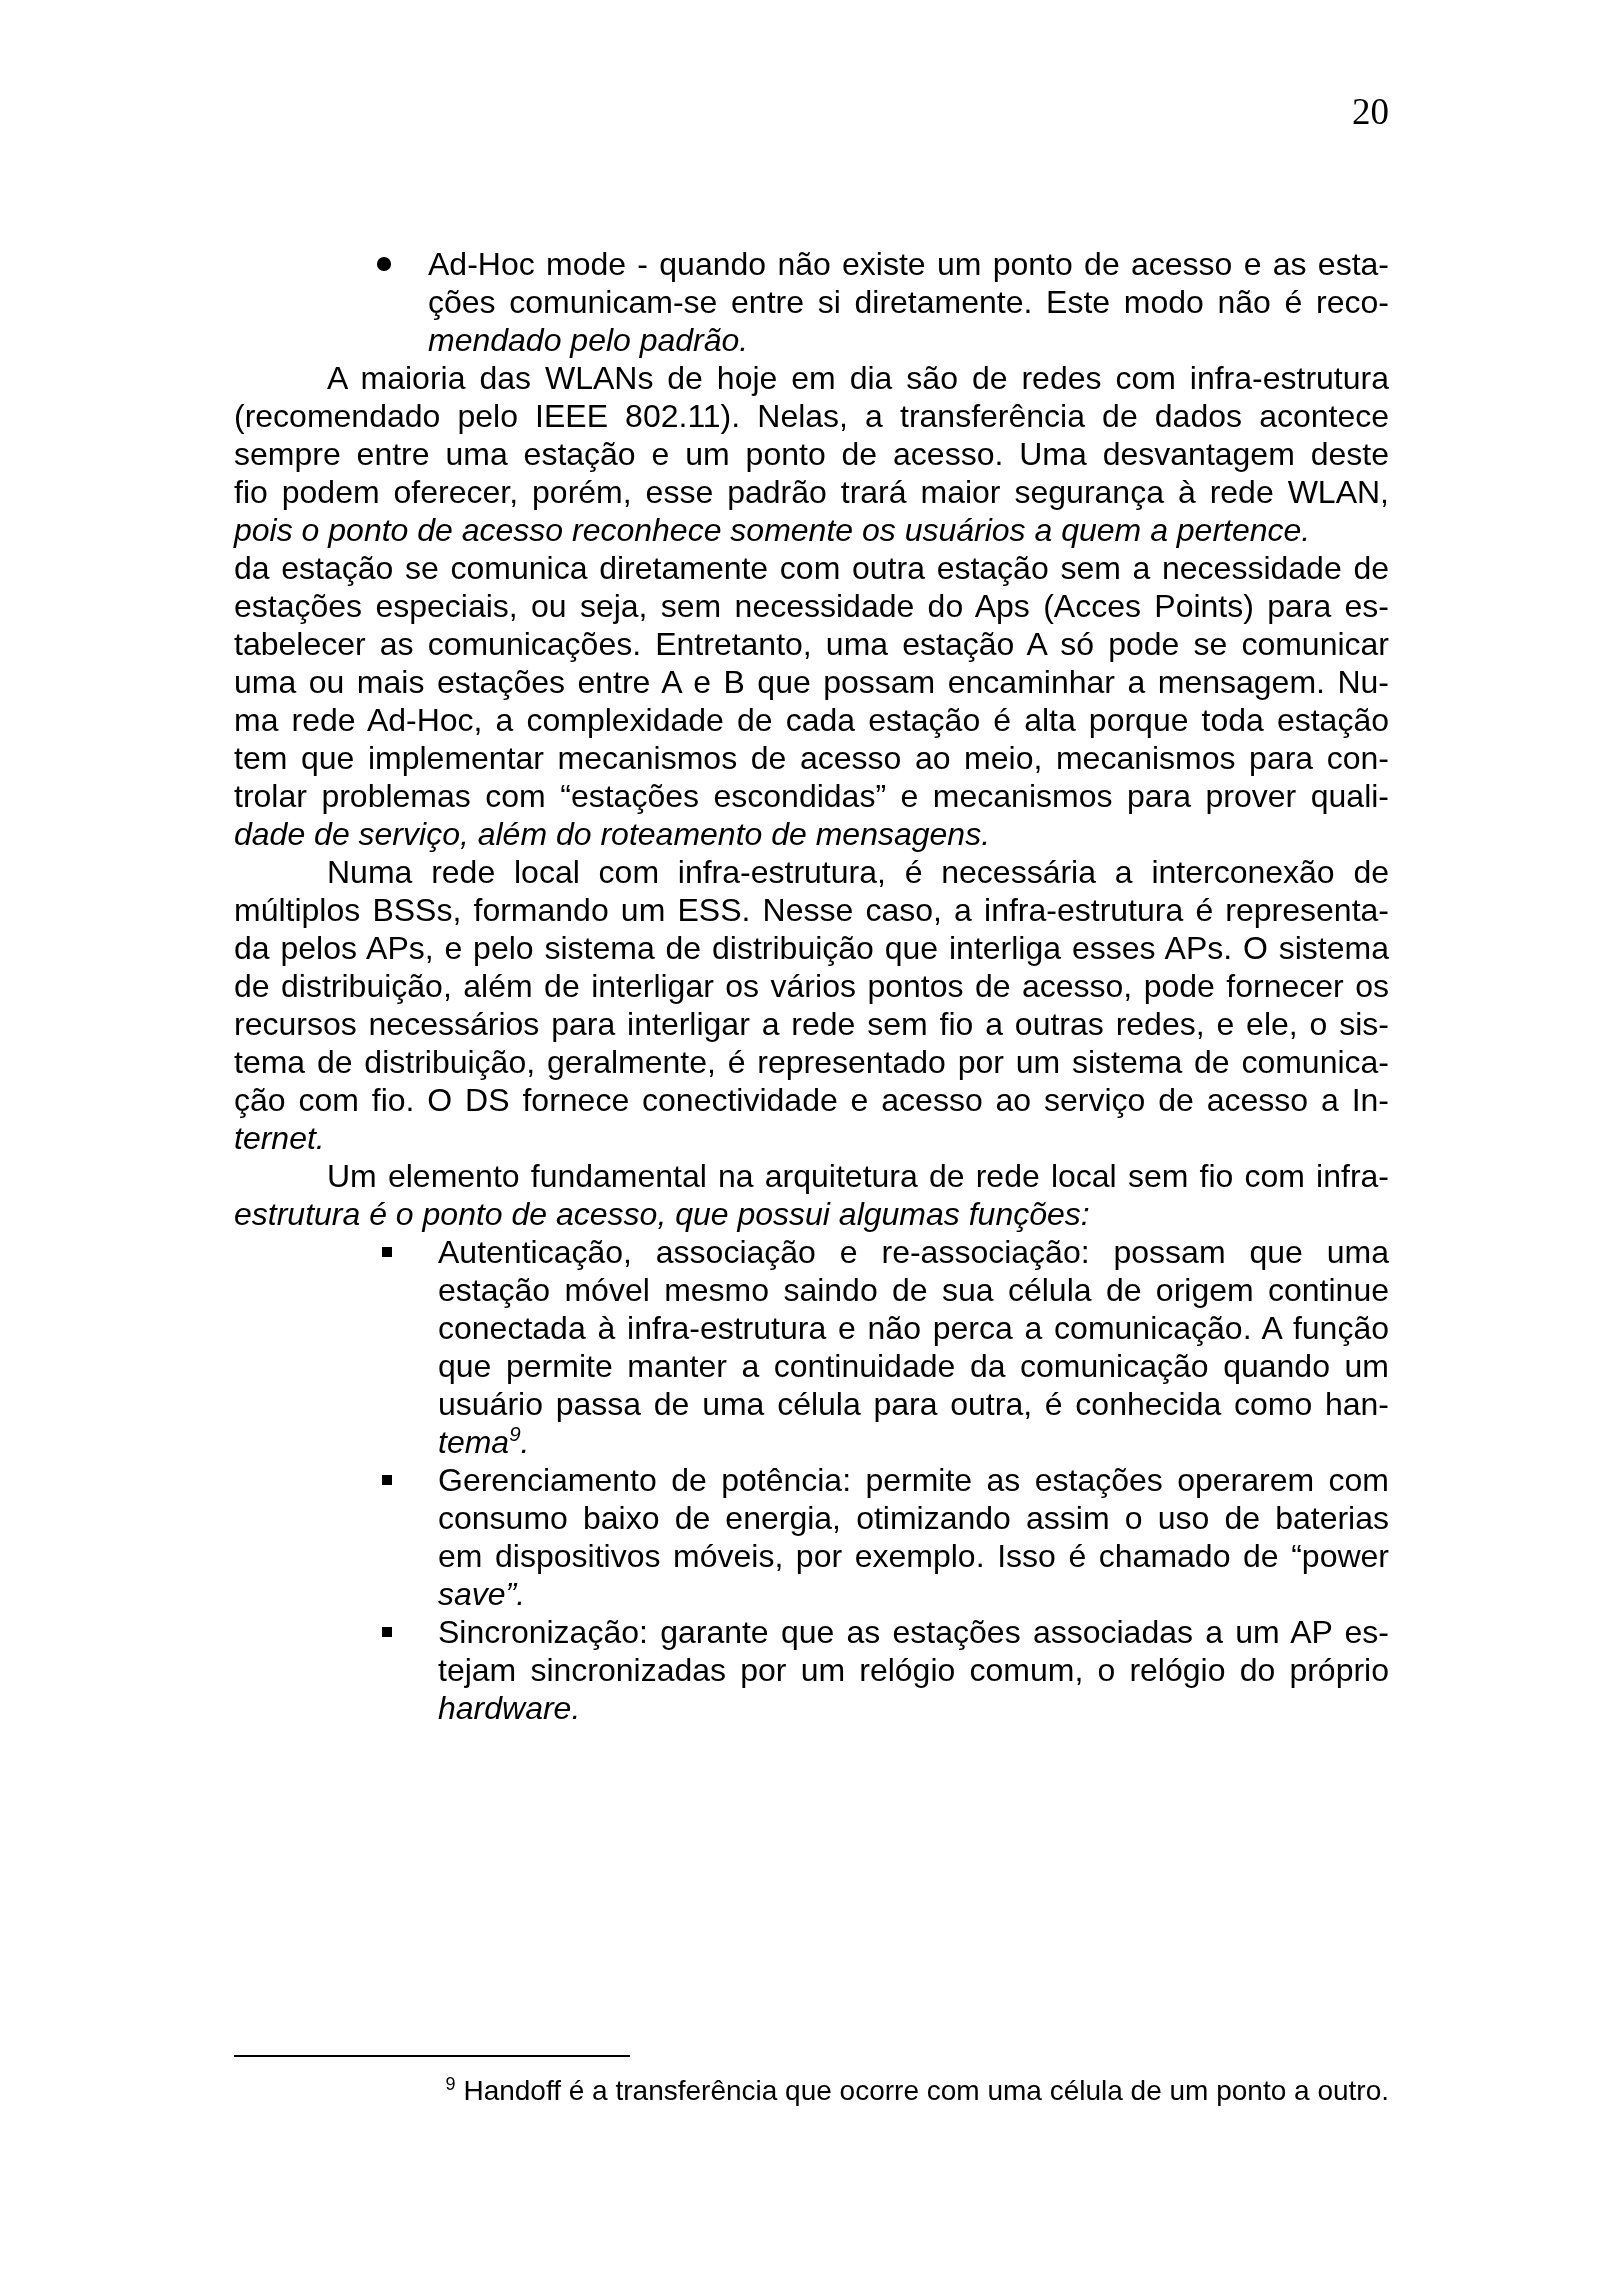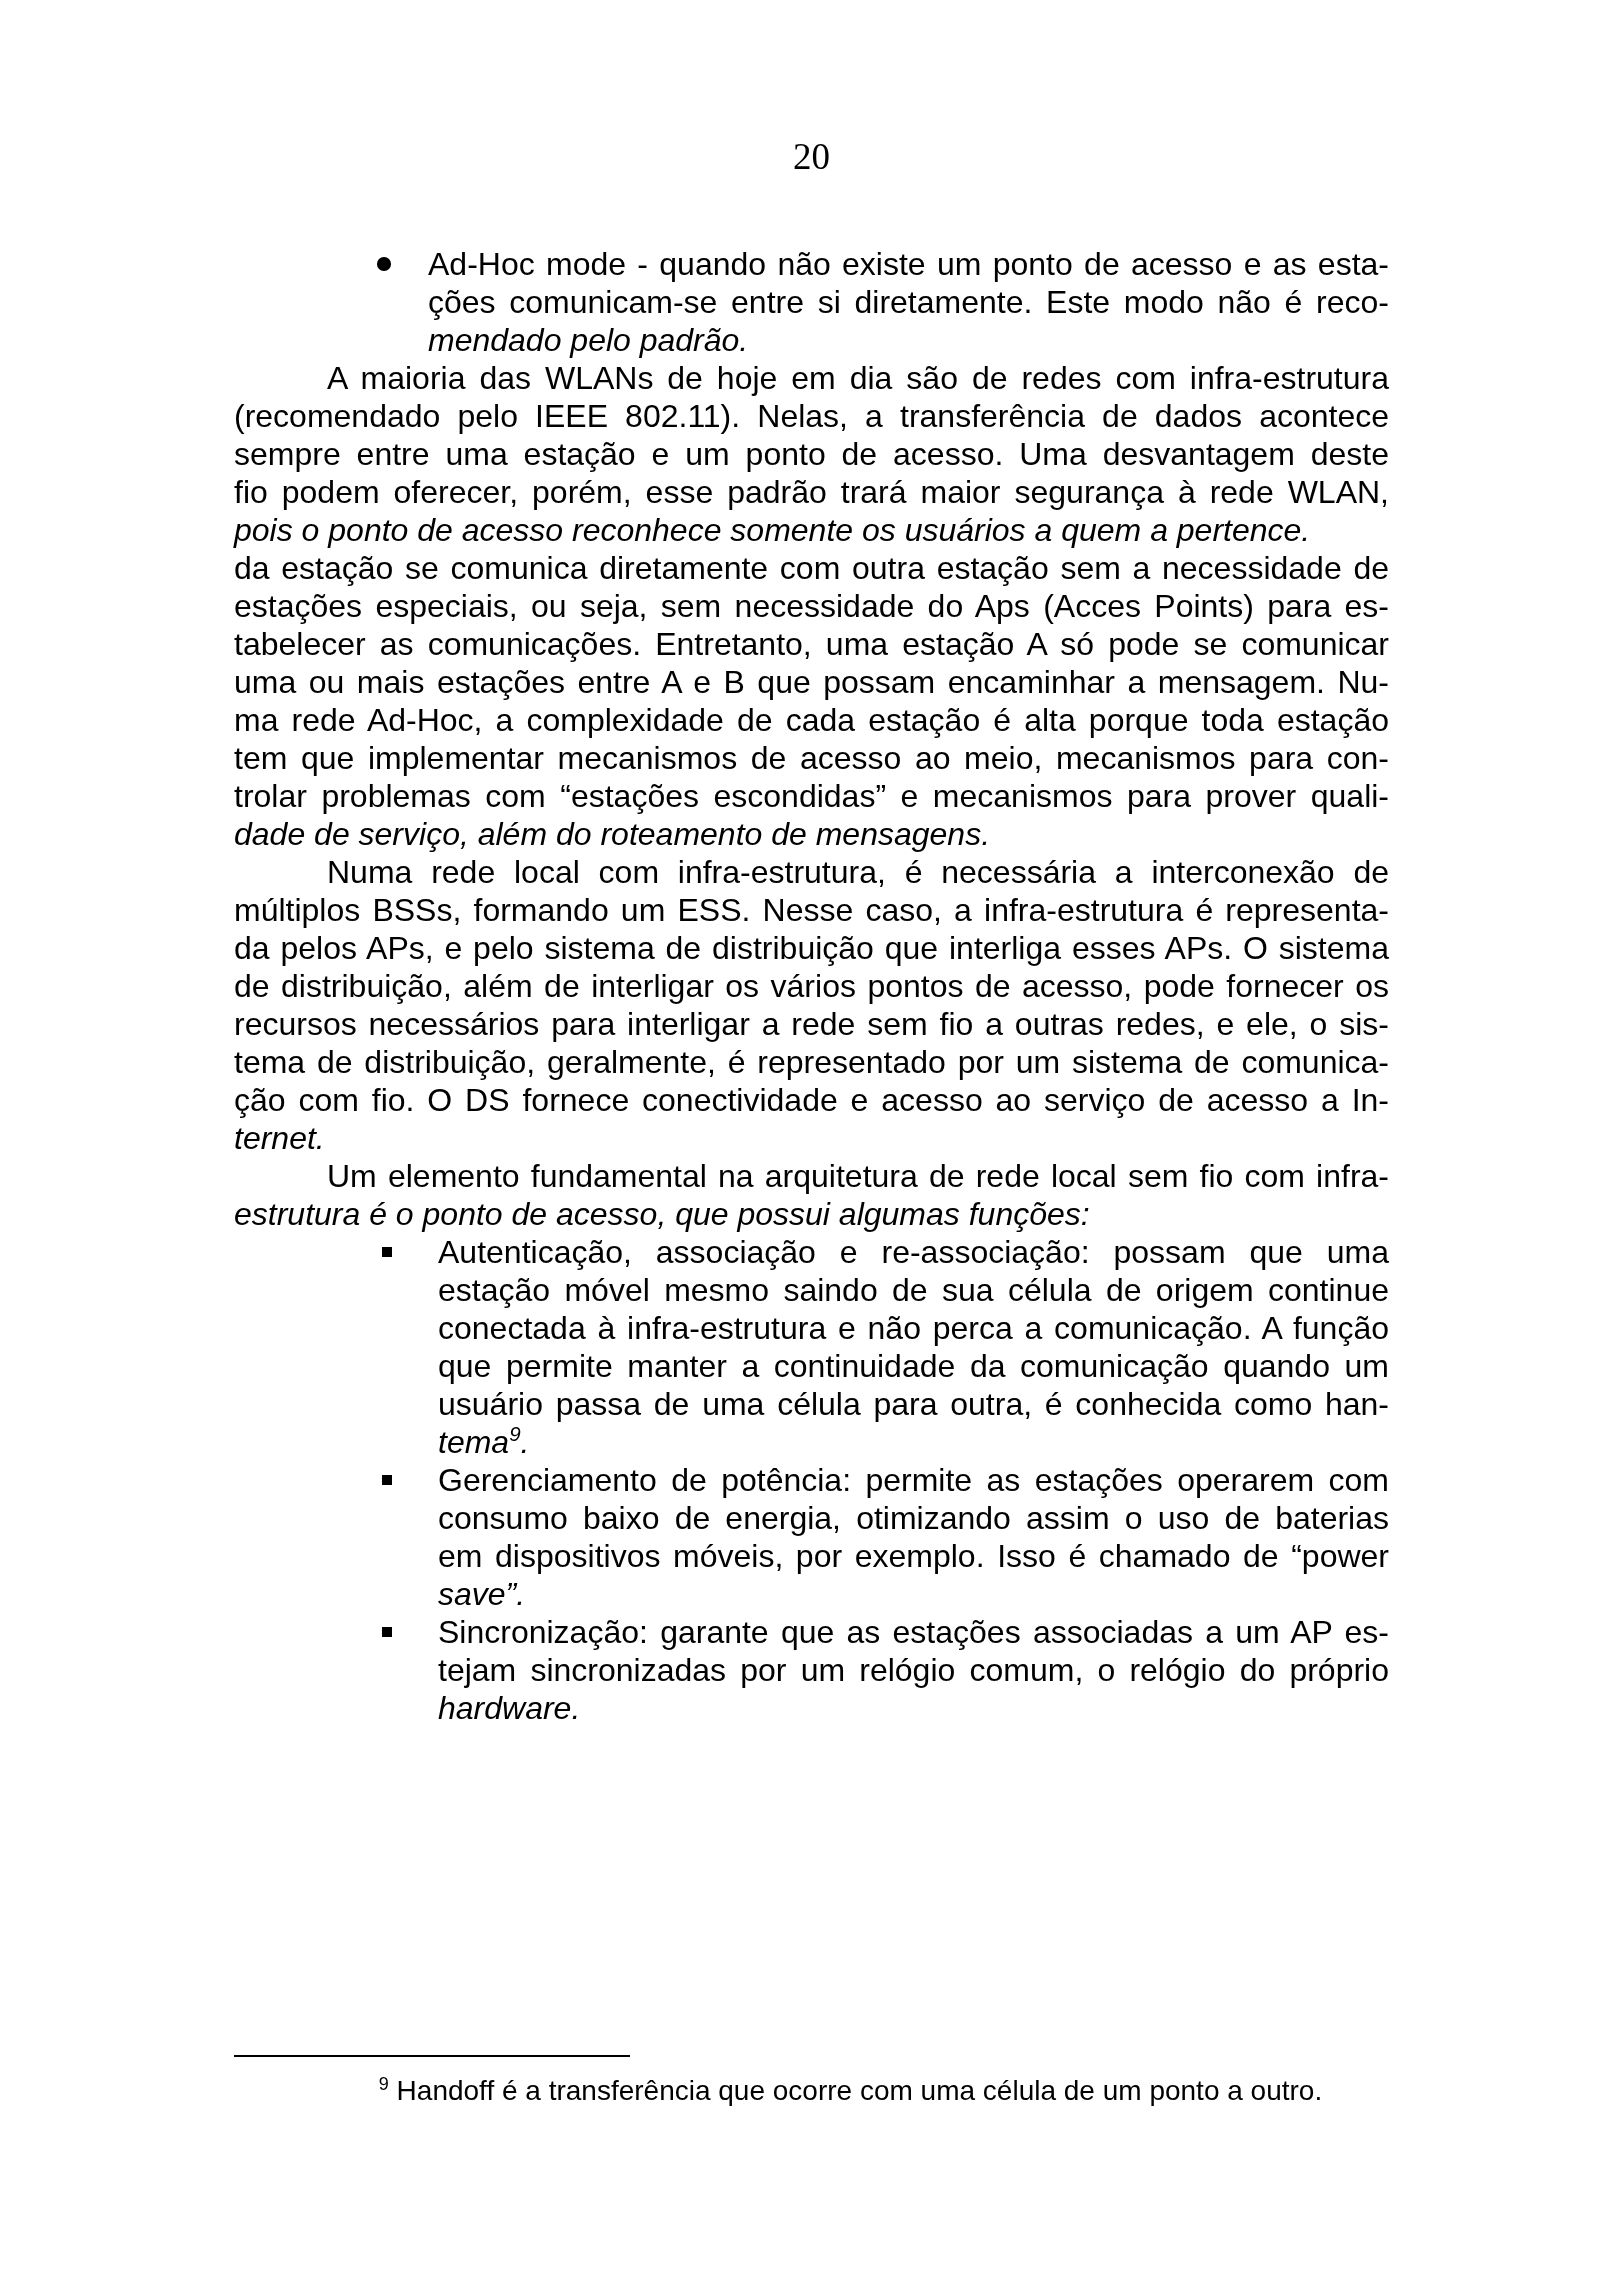--- a/index.html
+++ b/index.html
@@ -11,25 +11,24 @@
     color:#000000;
     font-family:"Liberation Sans","DejaVu Sans",sans-serif;
     font-size:32px;
     overflow:hidden;
   }
   .page-number {
     position:absolute;
     left:234px;
     top:93px;
     width:1155px;
-    text-align:center;
+    text-align:right;
     font-family:"Liberation Serif","DejaVu Serif",serif;
     font-size:37px;
     line-height:38px;
-    margin-top:45px;
   }
   .text-block {
     position:absolute;
     left:234px;
     top:212px;
     width:1155px;
     margin-top:33px;
   }
   .line {
     position:relative;
@@ -67,22 +66,21 @@
     left:234px; top:2055px;
     width:396px; height:2.4px;
     background:#000;
   }
   .footnote-line {
     position:absolute;
     left:234px; top:2070px;
     width:1155px;
     font-size:28px;
     line-height:41px;
-    text-align:center;
-    margin-left:39px;
+    text-align:right;
   }
   .footnote-line .sup { font-size:18px; }
 </style>
 </head>
 <body>
 
 <div class="page">
   <div class="page-number">20</div>
   <div class="text-block" id="text-block">
       <div>

